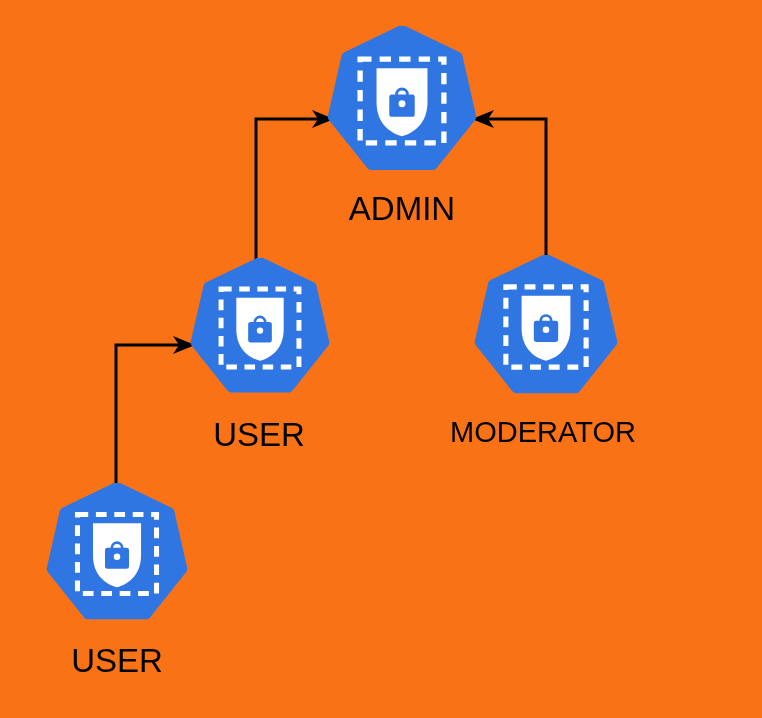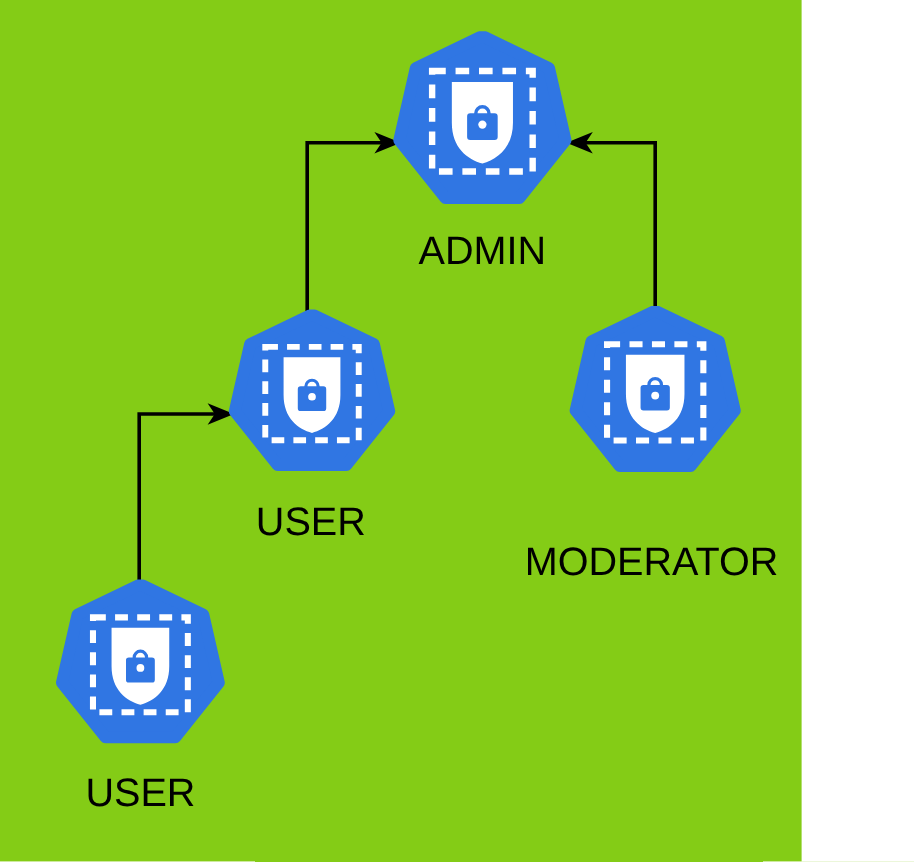--- a/index.html
+++ b/index.html
@@ -2,23 +2,23 @@
 <html><head>
 <meta charset="utf-8">
 <style>
   html, body {
     margin: 0;
     padding: 0;
     background: #ffffff;
   }
   #canvas {
     position: relative;
-    width: 668px;
+    width: 762px;
     height: 718px;
-    background: #84cc16;
+    background: #f97316;
     overflow: hidden;
     font-family: "Liberation Sans", sans-serif;
   }
   #edge-layer {
     position: absolute;
     left: 0;
     top: 0;
     width: 762px;
     height: 718px;
   }
@@ -79,21 +79,21 @@
       </div>
       <div class="node-label" style="left: 259px; top: 418px; font-size: 33px;">USER</div>
       <div class="node" style="left: 546px; top: 327px; width: 144px; height: 144px;">
         <svg class="node-shape" width="144" height="144" viewBox="0 0 144 144">
           <polygon points="72,4 125.16454080782603,29.602693473606124 138.295098028364,87.13142350902937 101.50409425999396,133.2658830173645 42.49590574000605,133.2658830173645 5.704901971635991,87.13142350902939 18.835459192173964,29.60269347360613" fill="#3076e3" stroke="#3076e3" stroke-width="10" stroke-linejoin="round"></polygon>
           <rect x="31.880000000000003" y="31.880000000000003" width="80.24" height="80.24" fill="none" stroke="#ffffff" stroke-width="5.1" stroke-dasharray="10.88 7.82"></rect>
           <path d="M 47.6016,40.72 L 96.39840000000001,40.72 L 96.39840000000001,73.25120000000001 C 96.39840000000001,93.2704 83.711232,102.65440000000001 72,105.78240000000001 C 60.288768,102.65440000000001 47.6016,93.2704 47.6016,73.25120000000001 Z M 65.412432,65.744 A 6.587568000000001,6.587568000000001 0 0 1 78.587568,65.744 L 75.903744,65.744 A 3.9037440000000005,3.9037440000000005 0 0 0 68.096256,65.744 Z M 62.24064,65.744 L 81.75935999999999,65.744 Q 84.19919999999999,65.744 84.19919999999999,68.18384 L 84.19919999999999,84.57455999999999 Q 84.19919999999999,87.0144 81.75935999999999,87.0144 L 62.24064,87.0144 Q 59.800799999999995,87.0144 59.800799999999995,84.57455999999999 L 59.800799999999995,68.18384 Q 59.800799999999995,65.744 62.24064,65.744 Z" fill="#ffffff" fill-rule="evenodd"></path>
           <circle cx="72" cy="74.67756800000001" r="3.2937840000000005" fill="#ffffff"></circle>
         </svg>
       </div>
-      <div class="node-label" style="left: 543px; top: 418px; font-size: 33px; margin-top: 33px;">MODERATOR</div>
+      <div class="node-label" style="left: 543px; top: 418px; font-size: 29px;">MODERATOR</div>
       <div class="node" style="left: 117px; top: 554px; width: 142px; height: 142px;">
         <svg class="node-shape" width="142" height="142" viewBox="0 0 142 142">
           <polygon points="71,4 123.38270932535801,29.226183275464855 136.32017011618217,85.90890257507306 100.0702105208764,131.3649141494621 41.92978947912361,131.3649141494621 5.679829883817817,85.90890257507307 18.617290674641993,29.226183275464862" fill="#3076e3" stroke="#3076e3" stroke-width="10" stroke-linejoin="round"></polygon>
           <rect x="31.47" y="31.47" width="79.06" height="79.06" fill="none" stroke="#ffffff" stroke-width="5.0249999999999995" stroke-dasharray="10.72 7.705"></rect>
           <path d="M 46.9604,40.18 L 95.03960000000001,40.18 L 95.03960000000001,72.2328 C 95.03960000000001,91.9576 82.539008,101.2036 71,104.28560000000002 C 59.460992000000005,101.2036 46.9604,91.9576 46.9604,72.2328 Z M 64.509308,64.836 A 6.490692,6.490692 0 0 1 77.490692,64.836 L 74.846336,64.836 A 3.846336,3.846336 0 0 0 67.153664,64.836 Z M 61.384159999999994,64.836 L 80.61584,64.836 Q 83.0198,64.836 83.0198,67.23996 L 83.0198,83.38964 Q 83.0198,85.7936 80.61584,85.7936 L 61.384159999999994,85.7936 Q 58.980199999999996,85.7936 58.980199999999996,83.38964 L 58.980199999999996,67.23996 Q 58.980199999999996,64.836 61.384159999999994,64.836 Z" fill="#ffffff" fill-rule="evenodd"></path>
           <circle cx="71" cy="73.638192" r="3.245346" fill="#ffffff"></circle>
         </svg>
       </div>
       <div class="node-label" style="left: 117px; top: 644px; font-size: 33px;">USER</div>
     </div>

